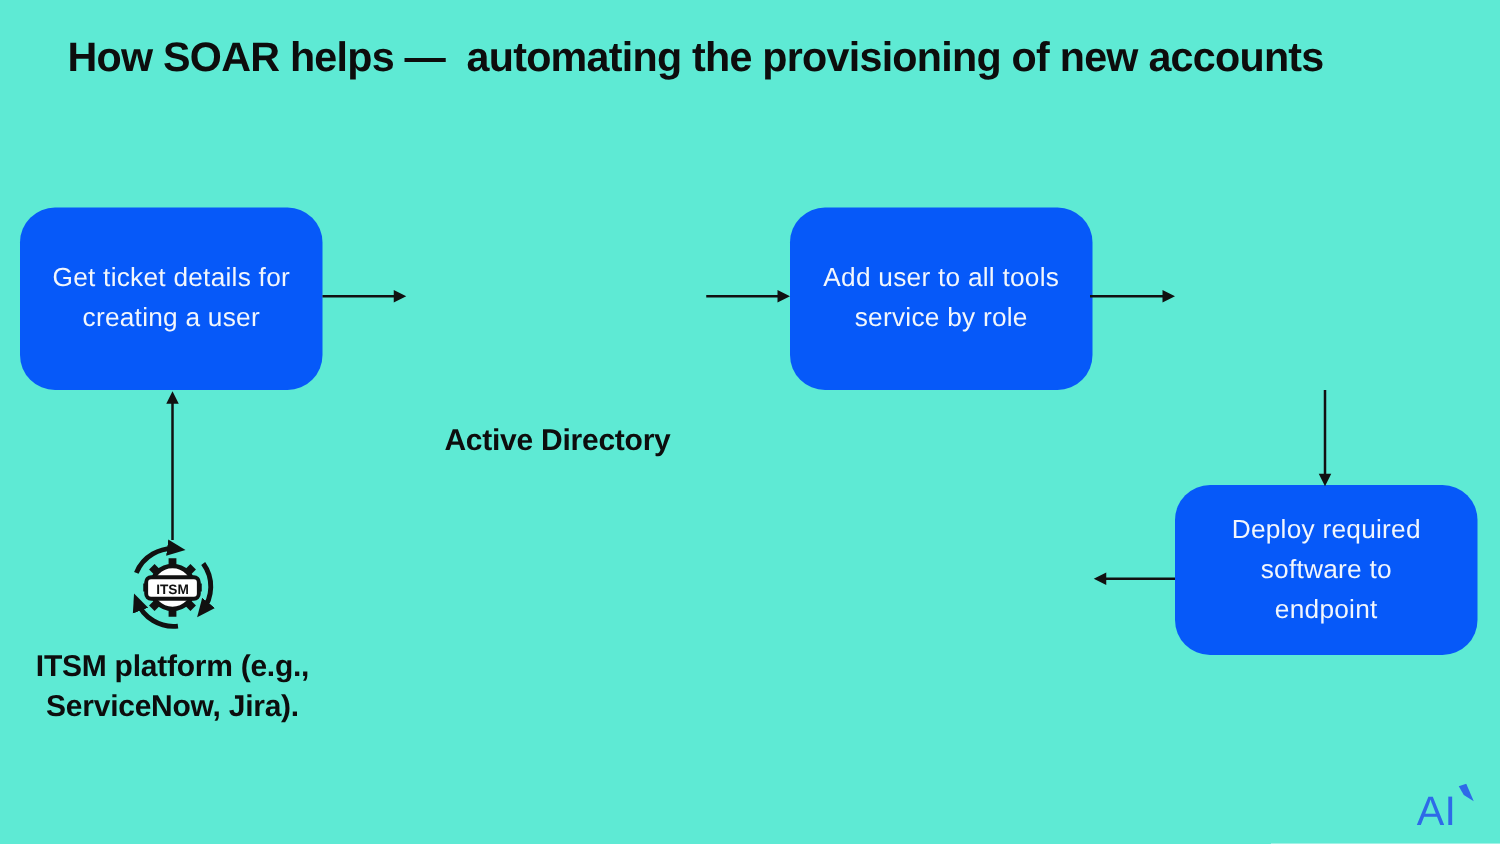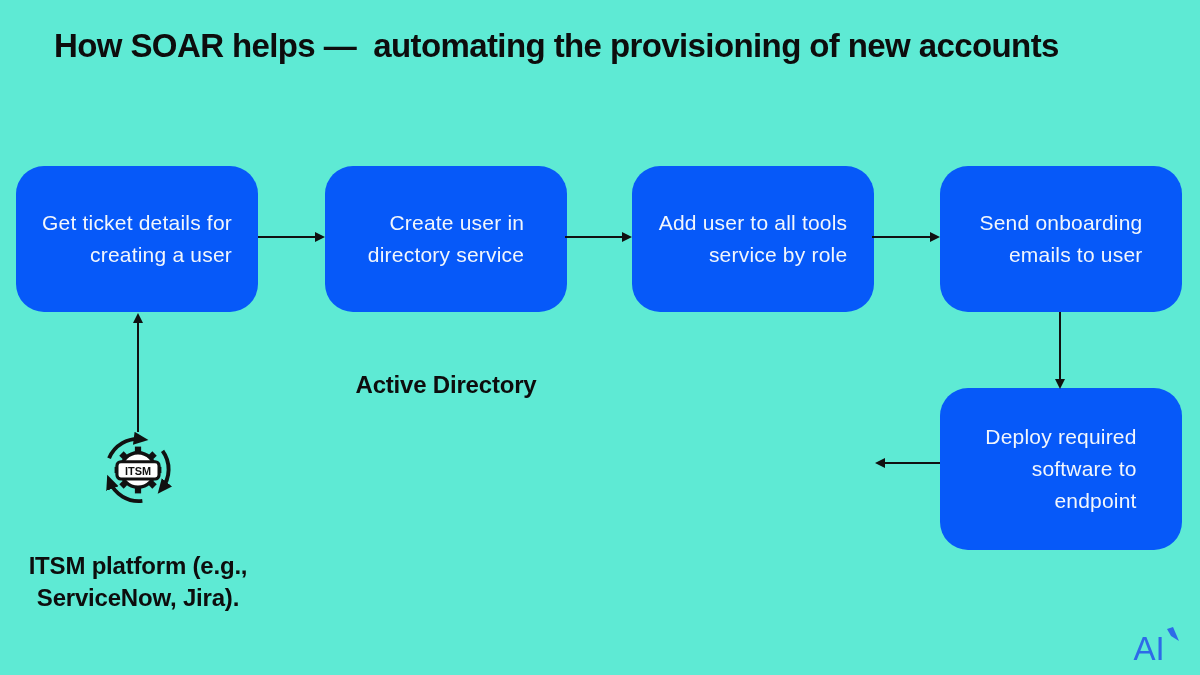--- a/index.html
+++ b/index.html
@@ -21,32 +21,32 @@
   .page-title{
     position:absolute;left:54px;top:27px;
     font-size:33px;font-weight:700;color:var(--ink);
     letter-spacing:-0.6px;white-space:pre;
   }
   
   .box{
     position:absolute;width:242px;height:146px;
     background:var(--box-blue);border-radius:28px;
     display:flex;align-items:center;justify-content:center;
-    text-align:right;
+    text-align:center;
   }
   .box .lbl{
     white-space:pre-line;
     font-size:21px;line-height:32px;font-weight:400;
     color:var(--box-text);letter-spacing:0.2px;
   }
   #b1{left:16px;top:166px;}
   #b2{left:325px;top:166px;}
   #b3{left:632px;top:166px;}
   #b4{left:940px;top:166px;}
-  #b5{left:940px;top:388px;height:162px;}
+  #b5{left:940px;top:388px;height:136px;}
   
   .arrow{position:absolute;background:#111;}
   .arrow.h{height:2px;}
   .arrow.v{width:2px;}
   .head-right::after{
     content:"";position:absolute;right:-9px;top:-4px;width:0;height:0;
     border-left:10px solid #111;border-top:5px solid transparent;border-bottom:5px solid transparent;
   }
   .head-left::after{
     content:"";position:absolute;left:-9px;top:-4px;width:0;height:0;
@@ -63,21 +63,21 @@
   #arr-1{left:258px;top:236px;width:58px;}
   #arr-2{left:565px;top:236px;width:58px;}
   #arr-3{left:872px;top:236px;width:59px;}
   #arr-4{left:1059px;top:312px;height:68px;}
   #arr-5{left:884px;top:462px;width:56px;}
   #arr-6{left:137px;top:322px;height:110px;}
   
   .caption{
     position:absolute;color:var(--ink);font-weight:700;
     text-align:center;white-space:pre-line;
-    font-size:24px;line-height:32px;letter-spacing:-0.2px;margin-top:32px;
+    font-size:24px;line-height:32px;letter-spacing:-0.2px;
   }
   #active-directory{left:325px;top:337px;width:242px;}
   #itsm-caption{left:-12px;top:518px;width:300px;}
   #notify{left:525px;top:433px;width:360px;}
   
   .itsm-icon{position:absolute;left:99px;top:430px;width:78px;height:80px;}
   
   .logo{
     position:absolute;top:630px;right:20px;
     font-size:33px;font-weight:500;letter-spacing:0.2px;
@@ -91,31 +91,23 @@
 <body>
 
 <div class="canvas">
 
   <div class="page-title">How SOAR helps —  automating the provisioning of new accounts</div>
 
   <div class="box" id="b1">
     <div class="lbl">Get ticket details for
 creating a user</div>
   </div>
-  <div class="box" id="b2">
-    <div class="lbl">Create user in
-directory service</div>
-  </div>
   <div class="box" id="b3">
     <div class="lbl">Add user to all tools
 service by role</div>
-  </div>
-  <div class="box" id="b4">
-    <div class="lbl">Send onboarding
-emails to user</div>
   </div>
   <div class="box" id="b5">
     <div class="lbl">Deploy required
 software to
 endpoint</div>
   </div>
 
   <div class="arrow h head-right" id="arr-1"></div>
   <div class="arrow h head-right" id="arr-2"></div>
   <div class="arrow h head-right" id="arr-3"></div>

